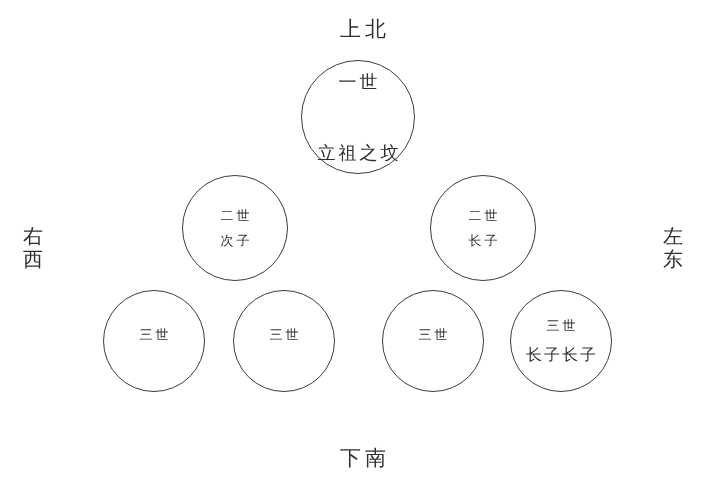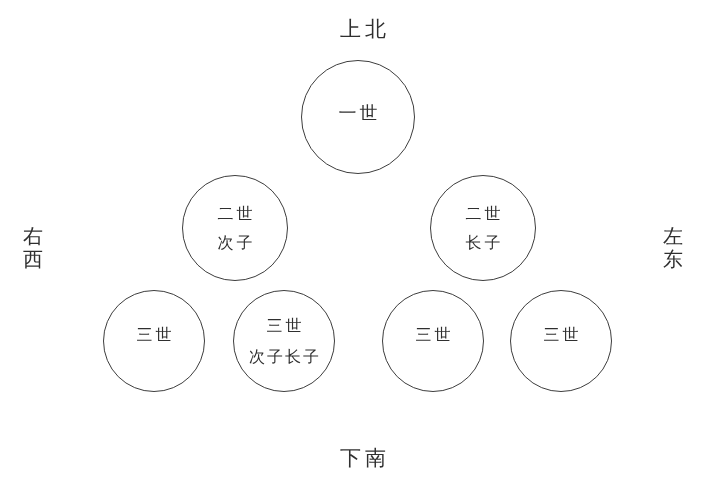--- a/index.html
+++ b/index.html
@@ -26,21 +26,21 @@
     border: 1.5px solid var(--line);
     border-radius: 50%;
     background: var(--background);
     display: flex;
     flex-direction: column;
     align-items: center;
     justify-content: center;
   }
   .node .line1, .node .line2 {
     display: block;
-    font-size: 16px;
+    font-size: 13px;
     letter-spacing: 3px;
     text-indent: 3px; 
     color: var(--text);
     white-space: nowrap;
     line-height: 1.2;
   }
   .node .line1 { margin-bottom: 9px; }
   .node-1 { left: 301px; top: 60px;  width: 114px; height: 114px; gap: 40px; }
   .node-1 .line1, .node-1 .line2 { font-size: 18px; }
   .node-2 { left: 182px; top: 175px; width: 106px; height: 106px; }
@@ -95,39 +95,40 @@
     <span>右</span>
     <span>西</span>
   </div>
   <div class="dir dir-right">
     <span>左</span>
     <span>东</span>
   </div>
 
   <div class="node node-1">
     <span class="line1">一世</span>
+    <span class="line2">立祖之坟</span>
   </div>
 
   <div class="node node-2">
     <span class="line1">二世</span>
     <span class="line2">次子</span>
   </div>
   <div class="node node-3">
     <span class="line1">二世</span>
     <span class="line2">长子</span>
   </div>
 
   <div class="node node-4">
     <span class="line1">三世</span>
   </div>
   <div class="node node-5">
     <span class="line1">三世</span>
-    <span class="line2">次子长子</span>
   </div>
   <div class="node node-6">
     <span class="line1">三世</span>
   </div>
   <div class="node node-7">
     <span class="line1">三世</span>
+    <span class="line2">长子长子</span>
   </div>
 
 
 </div>
 
 </body></html>

